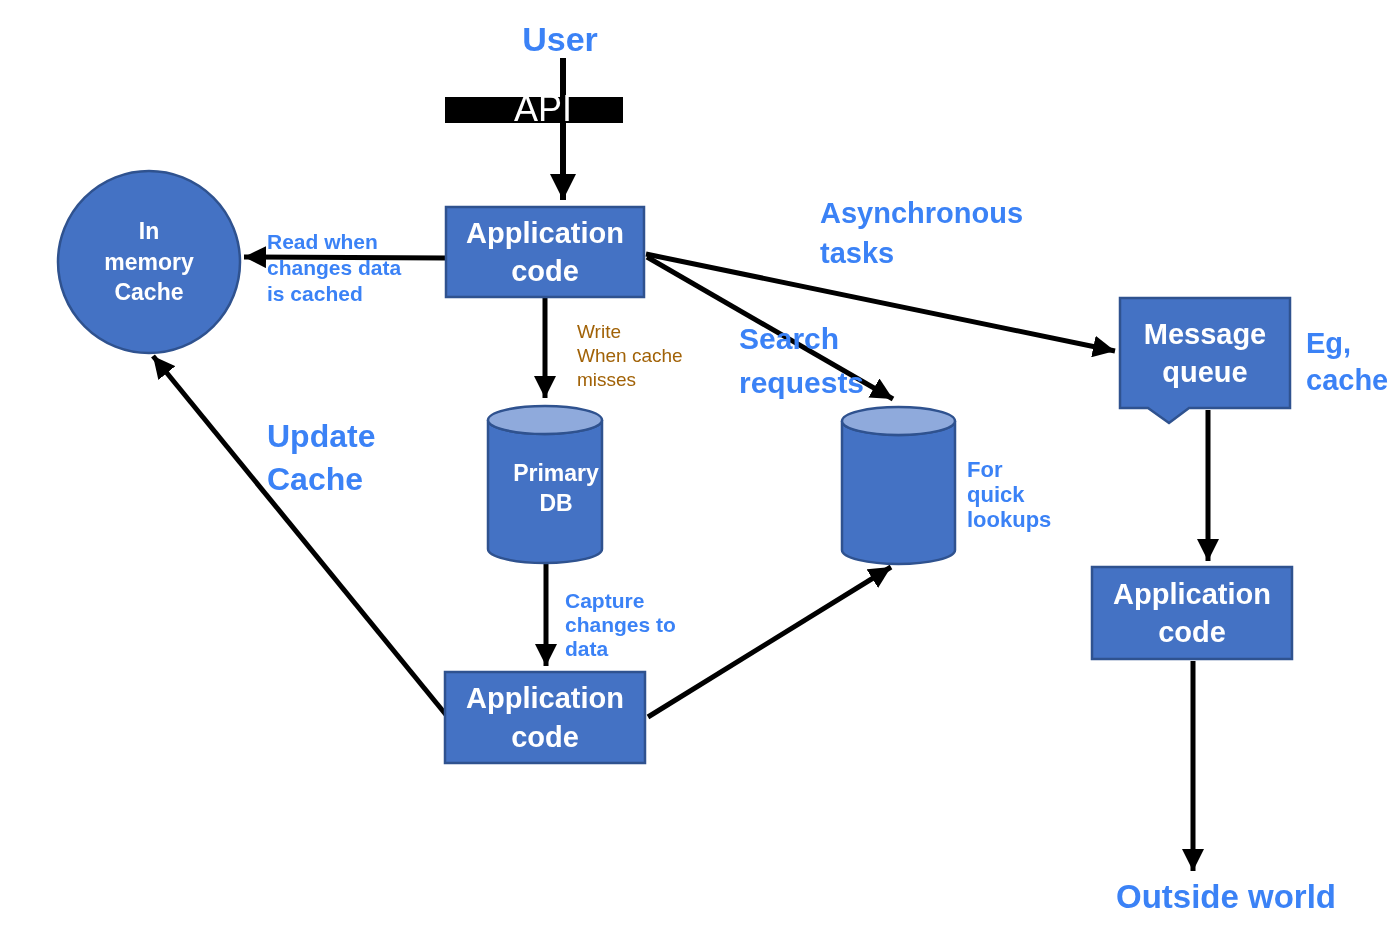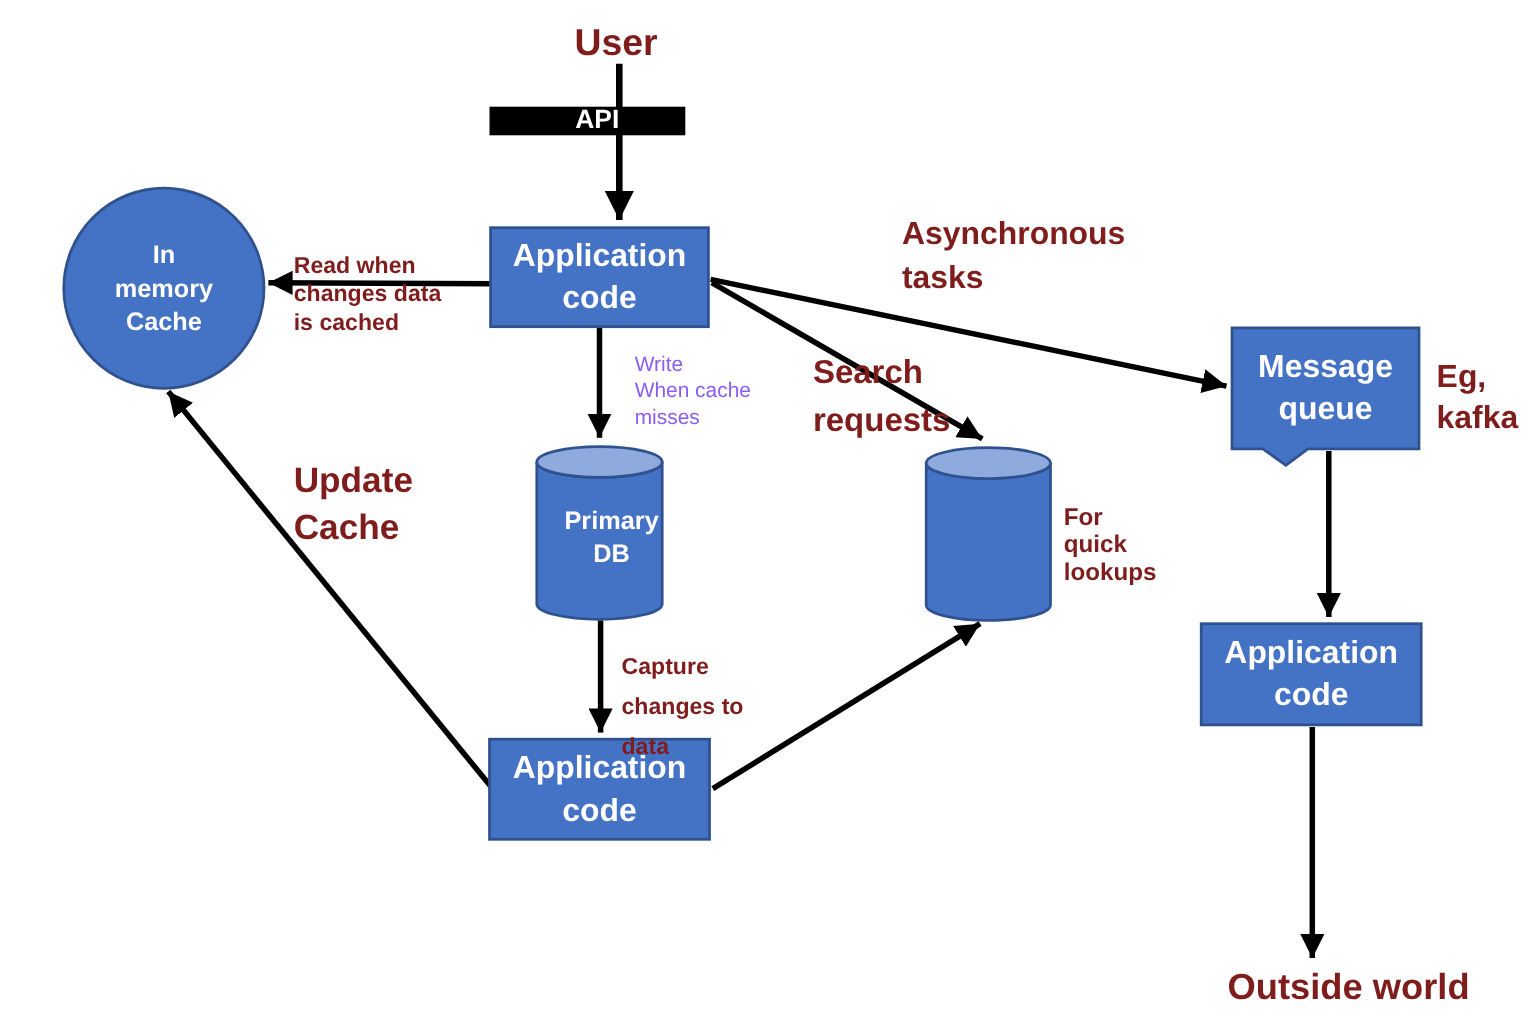--- a/index.html
+++ b/index.html
@@ -8,22 +8,22 @@
     font-family:"Liberation Sans",sans-serif;
   }
   #shape-layer{position:absolute;left:0;top:0;}
   .edge{stroke:#000000;fill:none;}
   .outlined{stroke:#2F528F;stroke-width:2.5;}
   .lbl{position:absolute;white-space:pre-line;}
   .node-lbl{
     display:flex;align-items:center;justify-content:center;text-align:center;
     color:#ffffff;font-weight:600;line-height:1.32;
   }
-  .red{color:#7f1d1d;font-weight:600;}
-  .blk{color:#8b5cf6;font-weight:400;}
+  .red{color:#3b82f6;font-weight:600;}
+  .blk{color:#a16207;font-weight:400;}
 </style>
 </head>
 <body>
 
 <div id="canvas">
 
   <svg id="shape-layer" width="1400" height="942" viewBox="0 0 1400 942">
     <defs>
       <marker id="arrow" viewBox="0 0 10 10" refX="10" refY="5" markerWidth="4.4" markerHeight="4.4" orient="auto-start-reverse">
         <path d="M0,0 L10,5 L0,10 Z" fill="#000000"></path>
@@ -55,21 +55,21 @@
 
     <path class="outlined" d="M1120,298 H1290 V408 H1189 L1169,423 L1148,408 H1120 Z" fill="#4472C4"></path>
 
     <rect class="outlined" x="445" y="672" width="200" height="91" fill="#4472C4"></rect>
 
     <rect class="outlined" x="1092" y="567" width="200" height="92" fill="#4472C4"></rect>
   </svg>
 
   <div class="lbl red" style="left:500px;top:20px;width:120px;text-align:center;font-size:34px;font-weight:700;">User</div>
 
-  <div class="lbl node-lbl" style="left:445px;top:95px;width:196px;height:28px;font-size:24px;font-weight:700;">API</div>
+  <div class="lbl node-lbl" style="left:445px;top:95px;width:196px;height:28px;font-size:36px;font-weight:400;">API</div>
 
   <div class="lbl node-lbl" style="left:446px;top:207px;width:198px;height:90px;font-size:29px;">Application
 code</div>
 
   <div class="lbl node-lbl" style="left:74px;top:210px;width:150px;height:104px;font-size:23px;">In
 memory
 Cache</div>
 
   <div class="lbl node-lbl" style="left:488px;top:438px;width:136px;height:100px;font-size:23px;">Primary
 DB</div>
@@ -96,25 +96,25 @@
 
   <div class="lbl red" style="left:820px;top:193px;font-size:29px;line-height:40px;">Asynchronous
 tasks</div>
 
   <div class="lbl red" style="left:739px;top:317px;font-size:30px;line-height:44px;">Search
 requests</div>
 
   <div class="lbl red" style="left:267px;top:415px;font-size:32px;line-height:43px;">Update
 Cache</div>
 
-  <div class="lbl red" style="left:565px;top:589px;font-size:21px;line-height:36px;">Capture
+  <div class="lbl red" style="left:565px;top:589px;font-size:21px;line-height:24px;">Capture
 changes to
 data</div>
 
 
   <div class="lbl red" style="left:967px;top:457px;font-size:22px;line-height:25px;">For
 quick
 lookups</div>
 
   <div class="lbl red" style="left:1306px;top:325px;font-size:29px;line-height:37px;">Eg,
-kafka</div>
+cache</div>
 
 </div>
 
 </body></html>

